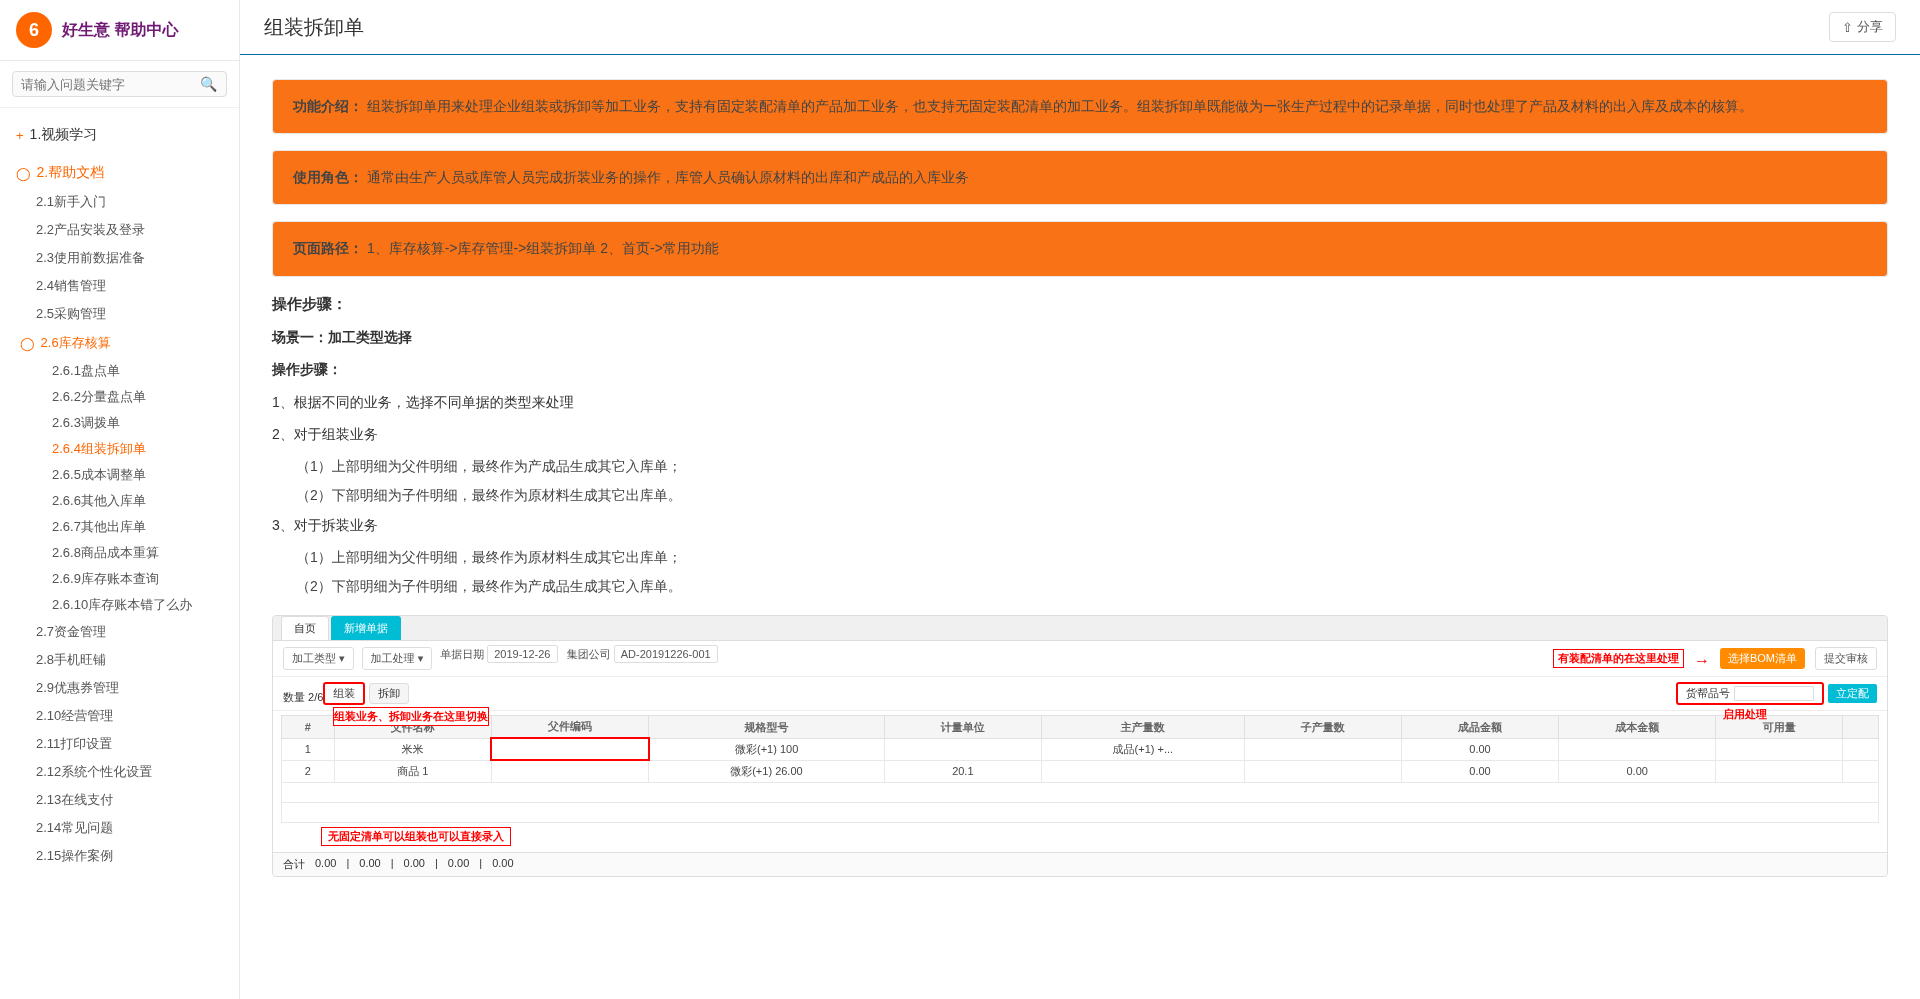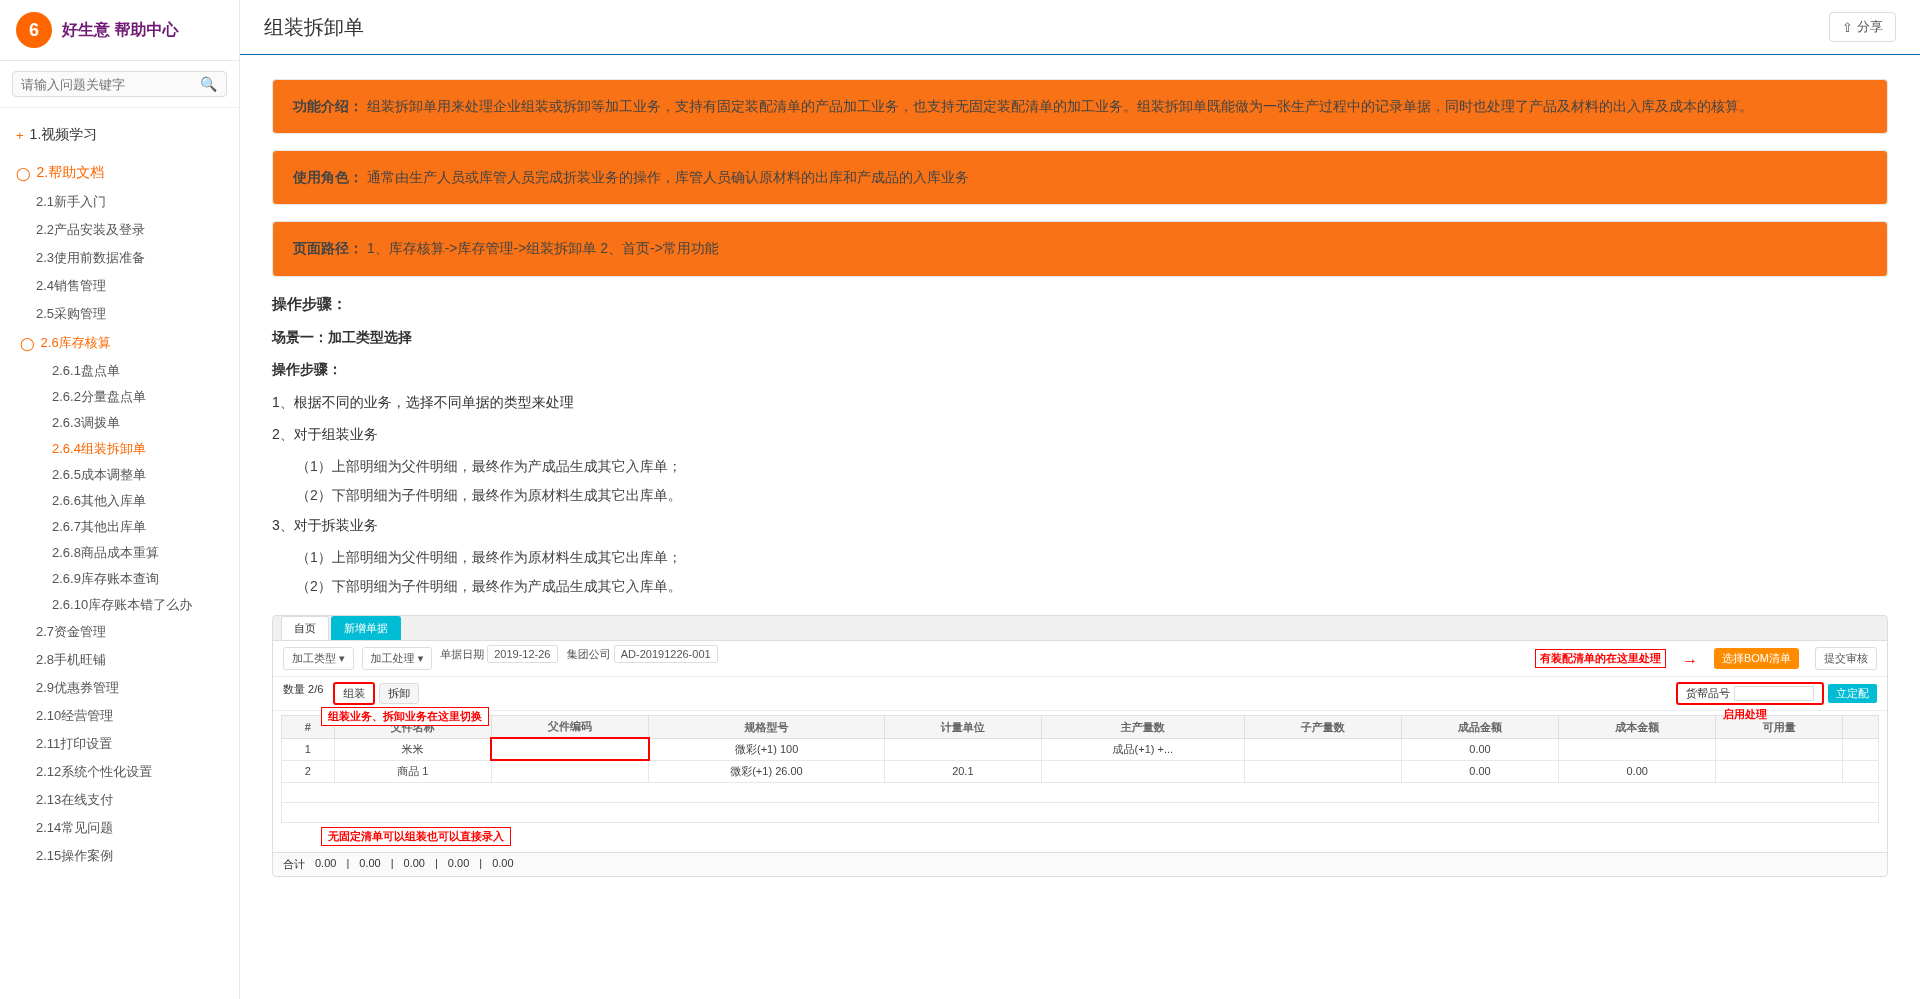--- a/index.html
+++ b/index.html
@@ -323,38 +323,38 @@
       </div>
 
       <div style="background:#fff;display:flex;align-items:flex-start;padding:6px 10px;border-bottom:1px solid #eee;gap:8px;flex-wrap:wrap;">
         <button class="ss-btn-white">加工类型 ▾</button>
         <button class="ss-btn-white">加工处理 ▾</button>
         <div style="font-size:11px;color:#555;">
           单据日期 <span style="border:1px solid #ddd;padding:2px 6px;border-radius:2px;">2019-12-26</span>
           &nbsp;&nbsp;集团公司 <span style="border:1px solid #ddd;padding:2px 6px;border-radius:2px;">AD-20191226-001</span>
         </div>
 
-        <div style="display:flex;align-items:center;margin-left:auto;gap:16px;">
+        <div style="display:flex;align-items:center;margin-left:auto;gap:10px;">
           <span style="color:red;font-size:11px;font-weight:bold;border:1px solid red;padding:1px 4px;">有装配清单的在这里处理</span>
           <span style="color:red;font-size:16px;">→</span>
           <button class="ss-btn-orange">选择BOM清单</button>
           <button class="ss-btn-white">提交审核</button>
         </div>
       </div>
 
-      <div style="background:#fff;display:flex;align-items:flex-start;padding:5px 10px;border-bottom:1px solid #eee;gap:10px;position:relative;">
+      <div style="background:#fff;display:flex;align-items:flex-end;padding:5px 10px;border-bottom:1px solid #eee;position:relative;">
         <div style="font-size:11px;">
           数量 <span>2/6</span>
         </div>
 
         <div style="display:flex;align-items:center;gap:4px;">
           <span style="border:2px solid red;border-radius:3px;padding:2px 8px;font-size:11px;background:#fff;">组装</span>
           <span style="border:1px solid #ddd;border-radius:3px;padding:2px 8px;font-size:11px;background:#f5f5f5;">拆卸</span>
         </div>
-        <div style="position:absolute;left:48px;top:30px;color:red;font-size:11px;font-weight:bold;border:1px solid red;padding:1px 6px;background:#fff;">组装业务、拆卸业务在这里切换</div>
+        <div style="position:absolute;left:60px;top:30px;color:red;font-size:11px;font-weight:bold;border:1px solid red;padding:1px 0;background:#fff;">组装业务、拆卸业务在这里切换</div>
 
         <div style="margin-left:auto;display:flex;align-items:center;gap:4px;">
           <div style="border:2px solid red;border-radius:3px;padding:2px 8px;font-size:11px;background:#fff;display:flex;align-items:center;gap:4px;">
             <span>货帮品号</span>
             <input type="text" style="border: 1px solid rgb(221, 221, 221); width: 80px; font-size: 10px; padding: 1px 3px;" value="">
           </div>
           <button style="background:#00bcd4;color:#fff;border:none;border-radius:2px;padding:2px 8px;font-size:11px;">立定配</button>
         </div>
         <div style="position:absolute;right:120px;top:30px;color:red;font-size:11px;font-weight:bold;">启用处理</div>
       </div>

